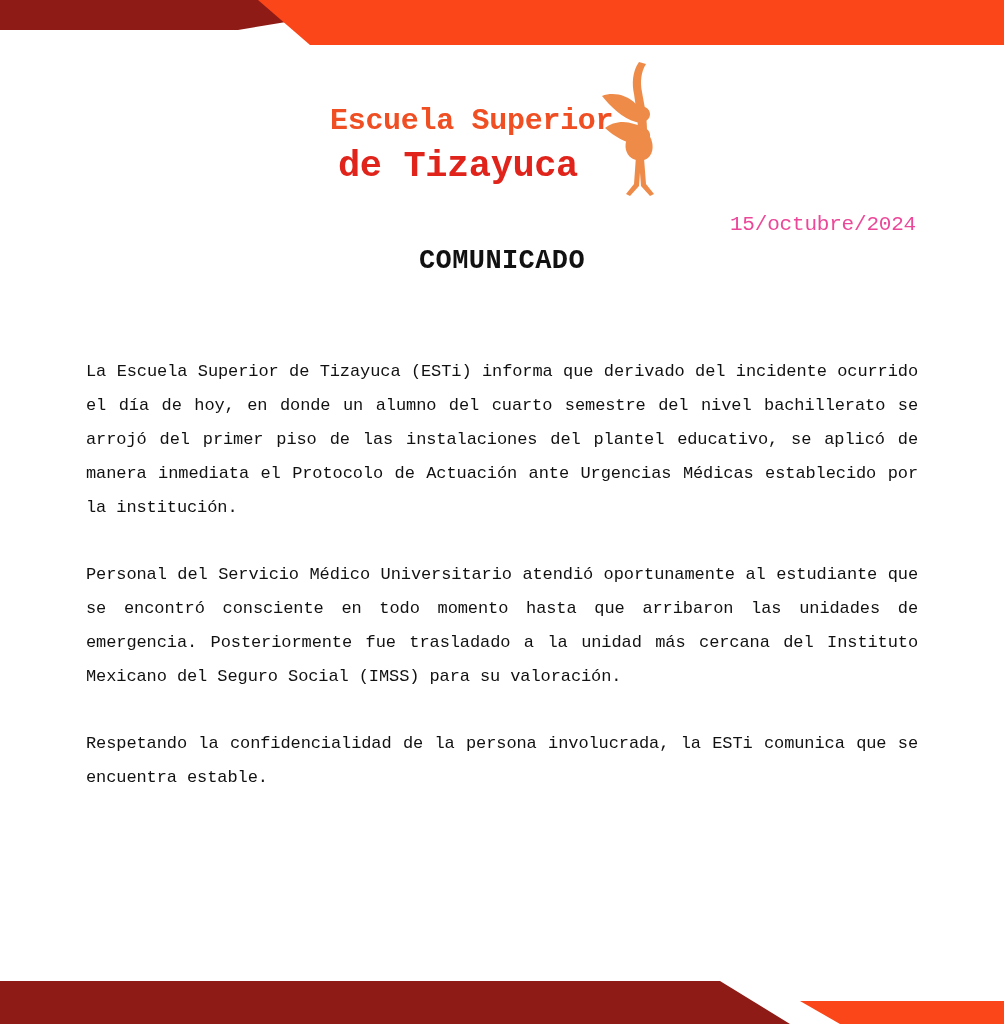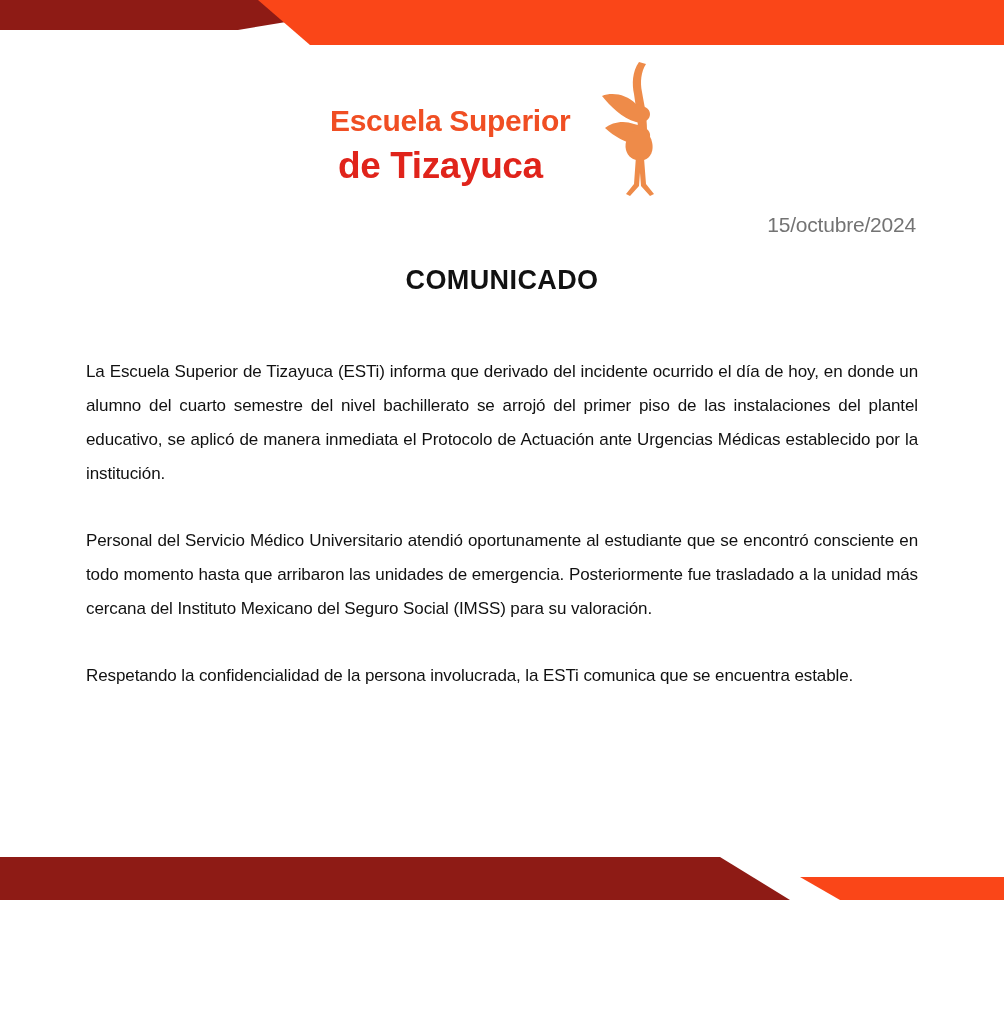--- a/index.html
+++ b/index.html
@@ -6,23 +6,24 @@
     margin: 0;
     padding: 0;
     background: #ffffff;
   }
   body {
     font-family: "Liberation Sans", sans-serif;
   }
   #page {
     position: relative;
     width: 1004px;
-    height: 900px;
+    height: 1024px;
     overflow: hidden;
     background: #ffffff;
+    font-family: Liberation Mono, monospace;
   }
 
   
   .banner-svg {
     position: absolute;
     left: 0;
     pointer-events: none;
   }
   #banner-top { top: 0; }
   #banner-bottom { bottom: 0; }
@@ -72,30 +73,30 @@
     left: 262px;
     top: 0px;
   }
 
   
   #date-line {
     position: absolute;
     right: 88px;
     top: 213px;
     font-size: 21px;
-    color: #737373;
+    color: #ec4899;
     letter-spacing: -0.2px;
     white-space: nowrap;
   }
 
   
   #doc-title {
     position: absolute;
     left: 0;
-    top: 265px;
+    top: 246px;
     width: 1004px;
     text-align: center;
     font-size: 27px;
     font-weight: bold;
     color: #111111;
     letter-spacing: 0.4px;
   }
 
   
   #body-text {

